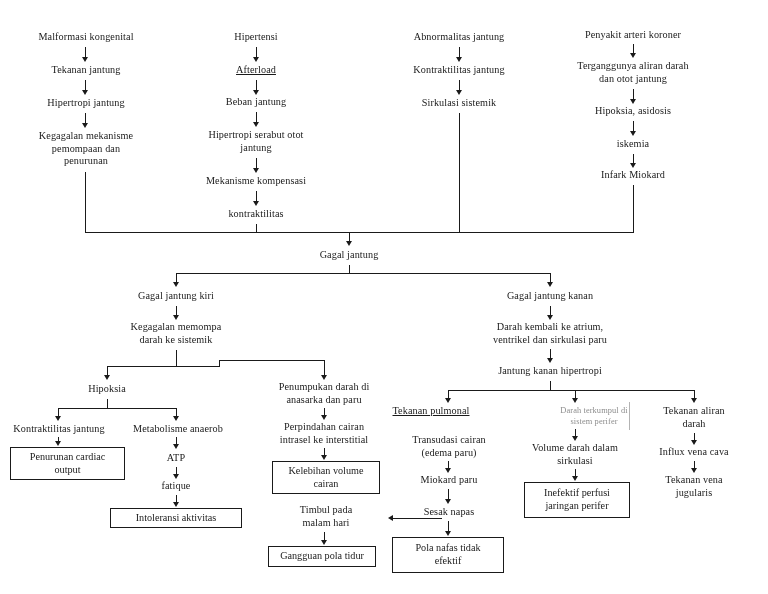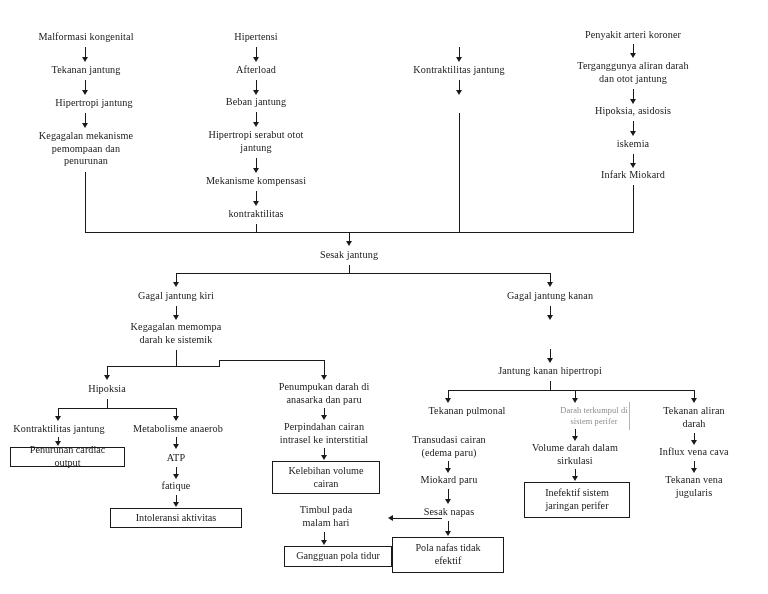--- a/index.html
+++ b/index.html
@@ -66,60 +66,62 @@
 <div id="canvas">
 
   <div class="node" style="left:10px;top:31px;width:152px;">Malformasi kongenital</div>
   <div class="vline" style="left:85px;top:47px;height:12px;"></div>
   <div class="arr-d" style="left:82px;top:57px;"></div>
 
   <div class="node" style="left:20px;top:64px;width:132px;">Tekanan jantung</div>
   <div class="vline" style="left:85px;top:80px;height:12px;"></div>
   <div class="arr-d" style="left:82px;top:90px;"></div>
 
-  <div class="node" style="left:28px;top:97px;width:132px;text-align:center;">Hipertropi jantung</div>
+  <div class="node" style="left:20px;top:97px;width:132px;text-align:center;">Hipertropi jantung</div>
   <div class="vline" style="left:85px;top:113px;height:12px;"></div>
   <div class="arr-d" style="left:82px;top:123px;"></div>
 
   <div class="node" style="left:14px;top:130px;width:144px;">Kegagalan mekanisme
 pemompaan dan
 penurunan</div>
   <div class="vline" style="left:85px;top:172px;height:60px;"></div>
 
   <div class="node" style="left:196px;top:31px;width:120px;">Hipertensi</div>
   <div class="vline" style="left:256px;top:47px;height:12px;"></div>
   <div class="arr-d" style="left:253px;top:57px;"></div>
 
-  <div class="node" style="left:196px;top:64px;width:120px;">Afterload</div>
+  <div class="node" style="left:196px;top:64px;width:120px;text-decoration:underline;">Afterload</div>
   <div class="vline" style="left:256px;top:80px;height:12px;"></div>
   <div class="arr-d" style="left:253px;top:90px;"></div>
 
   <div class="node" style="left:196px;top:96px;width:120px;">Beban jantung</div>
   <div class="vline" style="left:256px;top:112px;height:12px;"></div>
   <div class="arr-d" style="left:253px;top:122px;"></div>
 
   <div class="node" style="left:185px;top:129px;width:142px;">Hipertropi serabut otot
 jantung</div>
   <div class="vline" style="left:256px;top:158px;height:12px;"></div>
   <div class="arr-d" style="left:253px;top:168px;"></div>
 
   <div class="node" style="left:185px;top:175px;width:142px;">Mekanisme kompensasi</div>
   <div class="vline" style="left:256px;top:191px;height:12px;"></div>
   <div class="arr-d" style="left:253px;top:201px;"></div>
 
   <div class="node" style="left:196px;top:208px;width:120px;font-family:Liberation Serif, serif;">kontraktilitas</div>
   <div class="vline" style="left:256px;top:224px;height:8px;"></div>
 
+  <div class="node" style="left:384px;top:31px;width:150px;">Abnormalitas jantung</div>
   <div class="vline" style="left:459px;top:47px;height:12px;"></div>
   <div class="arr-d" style="left:456px;top:57px;"></div>
 
   <div class="node" style="left:384px;top:64px;width:150px;">Kontraktilitas jantung</div>
   <div class="vline" style="left:459px;top:80px;height:12px;"></div>
   <div class="arr-d" style="left:456px;top:90px;"></div>
 
+  <div class="node" style="left:384px;top:97px;width:150px;">Sirkulasi sistemik</div>
   <div class="vline" style="left:459px;top:113px;height:119px;"></div>
 
   <div class="node" style="left:548px;top:29px;width:170px;">Penyakit arteri koroner</div>
   <div class="vline" style="left:633px;top:44px;height:11px;"></div>
   <div class="arr-d" style="left:630px;top:53px;"></div>
 
   <div class="node" style="left:542px;top:60px;width:182px;">Terganggunya aliran darah
 dan otot jantung</div>
   <div class="vline" style="left:633px;top:89px;height:12px;"></div>
   <div class="arr-d" style="left:630px;top:99px;"></div>
@@ -132,21 +134,21 @@
   <div class="vline" style="left:633px;top:154px;height:11px;"></div>
   <div class="arr-d" style="left:630px;top:163px;"></div>
 
   <div class="node" style="left:553px;top:169px;width:160px;">Infark Miokard</div>
   <div class="vline" style="left:633px;top:185px;height:47px;"></div>
 
   <div class="hline" style="left:85px;top:232px;width:549px;"></div>
   <div class="vline" style="left:349px;top:232px;height:10px;"></div>
   <div class="arr-d" style="left:346px;top:241px;"></div>
 
-  <div class="node" style="left:289px;top:249px;width:120px;">Sesak jantung</div>
+  <div class="node" style="left:289px;top:249px;width:120px;">Gagal jantung</div>
 
   <div class="vline" style="left:349px;top:265px;height:8px;"></div>
   <div class="hline" style="left:176px;top:273px;width:375px;"></div>
   <div class="vline" style="left:176px;top:273px;height:11px;"></div>
   <div class="arr-d" style="left:173px;top:282px;"></div>
   <div class="vline" style="left:550px;top:273px;height:11px;"></div>
   <div class="arr-d" style="left:547px;top:282px;"></div>
 
   <div class="node" style="left:116px;top:290px;width:120px;">Gagal jantung kiri</div>
   <div class="vline" style="left:176px;top:306px;height:11px;"></div>
@@ -168,21 +170,21 @@
   <div class="vline" style="left:107px;top:399px;height:9px;"></div>
   <div class="hline" style="left:58px;top:408px;width:118px;"></div>
   <div class="vline" style="left:58px;top:408px;height:10px;"></div>
   <div class="arr-d" style="left:55px;top:416px;"></div>
   <div class="vline" style="left:176px;top:408px;height:10px;"></div>
   <div class="arr-d" style="left:173px;top:416px;"></div>
 
   <div class="node" style="left:3px;top:423px;width:112px;">Kontraktilitas jantung</div>
   <div class="vline" style="left:58px;top:437px;height:7px;"></div>
   <div class="arr-d" style="left:55px;top:441px;"></div>
-  <div class="boxnode" style="left:10px;top:447px;width:115px;height:20px;">Penurunan cardiac
+  <div class="boxnode" style="left:10px;top:447px;width:115px;height:33px;">Penurunan cardiac
 output</div>
 
   <div class="node" style="left:124px;top:423px;width:108px;">Metabolisme anaerob</div>
   <div class="vline" style="left:176px;top:437px;height:9px;"></div>
   <div class="arr-d" style="left:173px;top:444px;"></div>
   <div class="node" style="left:136px;top:452px;width:80px;">ATP</div>
   <div class="vline" style="left:176px;top:467px;height:9px;"></div>
   <div class="arr-d" style="left:173px;top:474px;"></div>
   <div class="node" style="left:136px;top:480px;width:80px;">fatique</div>
   <div class="vline" style="left:176px;top:495px;height:9px;"></div>
@@ -199,44 +201,46 @@
   <div class="vline" style="left:324px;top:448px;height:9px;"></div>
   <div class="arr-d" style="left:321px;top:455px;"></div>
 
   <div class="boxnode" style="left:272px;top:461px;width:108px;height:33px;">Kelebihan volume
 cairan</div>
 
   <div class="node" style="left:268px;top:504px;width:116px;">Timbul pada
 malam hari</div>
   <div class="vline" style="left:324px;top:532px;height:10px;"></div>
   <div class="arr-d" style="left:321px;top:540px;"></div>
-  <div class="boxnode" style="left:284px;top:546px;width:108px;height:21px;">Gangguan pola tidur</div>
+  <div class="boxnode" style="left:268px;top:546px;width:108px;height:21px;">Gangguan pola tidur</div>
 
   <div class="hline" style="left:393px;top:518px;width:49px;"></div>
   <div class="arr-l" style="left:388px;top:515px;"></div>
 
   <div class="node" style="left:485px;top:290px;width:130px;">Gagal jantung kanan</div>
   <div class="vline" style="left:550px;top:306px;height:11px;"></div>
   <div class="arr-d" style="left:547px;top:315px;"></div>
 
+  <div class="node" style="left:470px;top:321px;width:160px;">Darah kembali ke atrium,
+ventrikel dan sirkulasi paru</div>
   <div class="vline" style="left:550px;top:349px;height:11px;"></div>
   <div class="arr-d" style="left:547px;top:358px;"></div>
 
   <div class="node" style="left:480px;top:365px;width:140px;">Jantung kanan hipertropi</div>
   <div class="vline" style="left:550px;top:381px;height:9px;"></div>
 
   <div class="hline" style="left:448px;top:390px;width:246px;"></div>
   <div class="vline" style="left:448px;top:390px;height:10px;"></div>
   <div class="arr-d" style="left:445px;top:398px;"></div>
   <div class="vline" style="left:575px;top:390px;height:10px;"></div>
   <div class="arr-d" style="left:572px;top:398px;"></div>
   <div class="vline" style="left:694px;top:390px;height:10px;"></div>
   <div class="arr-d" style="left:691px;top:398px;"></div>
 
-  <div class="node" style="left:409px;top:405px;width:116px;">Tekanan pulmonal</div>
+  <div class="node" style="left:373px;top:405px;width:116px;text-decoration:underline;">Tekanan pulmonal</div>
   <div class="node" style="left:391px;top:434px;width:116px;">Transudasi cairan
 (edema paru)</div>
   <div class="vline" style="left:448px;top:461px;height:9px;"></div>
   <div class="arr-d" style="left:445px;top:468px;"></div>
   <div class="node" style="left:391px;top:474px;width:116px;">Miokard paru</div>
   <div class="vline" style="left:448px;top:489px;height:12px;"></div>
   <div class="arr-d" style="left:445px;top:499px;"></div>
   <div class="node" style="left:391px;top:506px;width:116px;">Sesak napas</div>
   <div class="vline" style="left:448px;top:521px;height:12px;"></div>
   <div class="arr-d" style="left:445px;top:531px;"></div>
@@ -245,21 +249,21 @@
 
   <div class="node gray" style="left:540px;top:406px;width:108px;">Darah terkumpul di
 sistem perifer</div>
   <div class="vline gray" style="left:629px;top:402px;height:28px;"></div>
   <div class="vline" style="left:575px;top:429px;height:9px;"></div>
   <div class="arr-d" style="left:572px;top:436px;"></div>
   <div class="node" style="left:511px;top:442px;width:128px;">Volume darah dalam
 sirkulasi</div>
   <div class="vline" style="left:575px;top:469px;height:9px;"></div>
   <div class="arr-d" style="left:572px;top:476px;"></div>
-  <div class="boxnode" style="left:524px;top:482px;width:106px;height:36px;">Inefektif sistem
+  <div class="boxnode" style="left:524px;top:482px;width:106px;height:36px;">Inefektif perfusi
 jaringan perifer</div>
 
   <div class="node" style="left:642px;top:405px;width:104px;">Tekanan aliran
 darah</div>
   <div class="vline" style="left:694px;top:433px;height:9px;"></div>
   <div class="arr-d" style="left:691px;top:440px;"></div>
   <div class="node" style="left:642px;top:446px;width:104px;">Influx vena cava</div>
   <div class="vline" style="left:694px;top:461px;height:9px;"></div>
   <div class="arr-d" style="left:691px;top:468px;"></div>
   <div class="node" style="left:642px;top:474px;width:104px;">Tekanan vena

